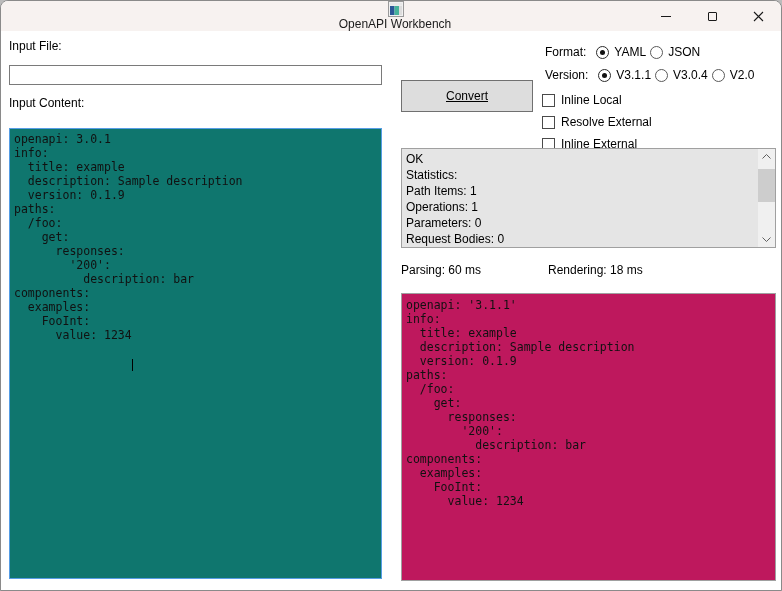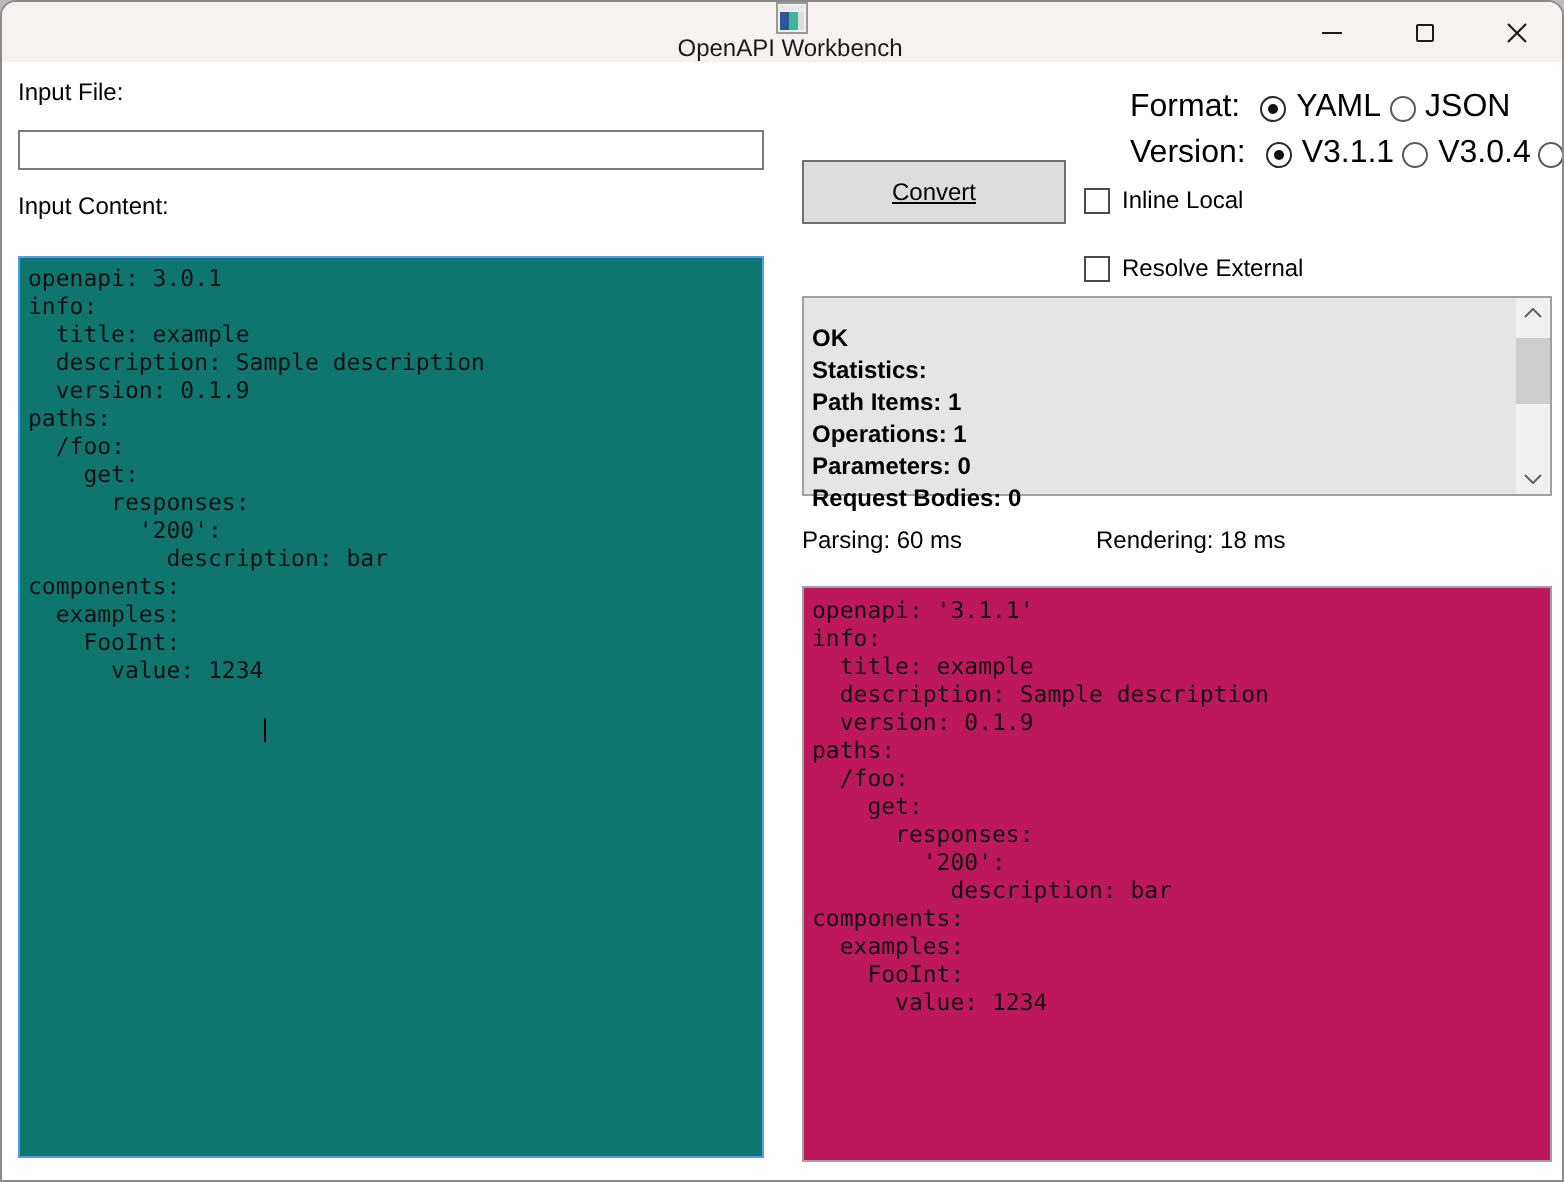--- a/index.html
+++ b/index.html
@@ -36,42 +36,42 @@
   .content-box {
     position: absolute; left: 8px; top: 127px; width: 373px; height: 451px;
     background: #0f766e; border: 1px solid #569de5; padding: 3px 4px;
     overflow: hidden;
   }
   .caret {
     position: absolute; left: 122px; top: 230px; width: 1px; height: 12px; background: #000;
   }
 
   
-  .opt-row { position: absolute; left: 564px; display: flex; align-items: center; font-size: 16px; }
+  .opt-row { position: absolute; left: 544px; display: flex; align-items: center; font-size: 12px; }
   .opt-row .rlabel { margin-right: 6px; }
   .radio {
     width: 13px; height: 13px; border: 1px solid #5a5a5a; border-radius: 50%;
     background: #fff; margin: 0 5px 0 4px; display: inline-flex; align-items: center; justify-content: center; flex: 0 0 auto;
   }
   .radio.checked { border-color: #2b2b2b; }
   .radio.checked::after { content: ""; width: 5px; height: 5px; background: #111; border-radius: 50%; }
   .convert-btn {
     position: absolute; left: 400px; top: 79px; width: 132px; height: 32px;
     background: #dddddd; border: 1px solid #707070; font-size: 12px; color: #000;
     display: flex; align-items: center; justify-content: center; text-decoration: underline;
   }
-  .chk-col { position: absolute; left: 541px; top: 92px; display: flex; flex-direction: column; gap: 20px; }
+  .chk-col { position: absolute; left: 541px; top: 92px; display: flex; flex-direction: column; gap: 8px; }
   .chk-row { display: flex; align-items: center; height: 14px; font-size: 12px; }
   .checkbox { width: 13px; height: 13px; border: 1px solid #4a4a4a; background: #fff; margin-right: 6px; flex: 0 0 auto; }
 
   .status-box {
     position: absolute; left: 400px; top: 147px; width: 375px; height: 100px;
     background: #e5e5e5; border: 1px solid #a0a0a0;
   }
-  .status-text { position: absolute; left: 4px; top: 12px; font-size: 12px; line-height: 16px; color: #000; white-space: pre-line; font-weight: bold; }
+  .status-text { position: absolute; left: 4px; top: 2px; font-size: 12px; line-height: 16px; color: #000; white-space: pre-line; }
   .vscroll { position: absolute; right: 0; top: 0; width: 17px; height: 100%; background: #f0f0f0; }
   .scroll-arrow { position: absolute; left: 0; width: 17px; height: 15px; display: flex; align-items: center; justify-content: center; }
   .scroll-arrow.up { top: 0; } .scroll-arrow.down { bottom: 0; }
   .scroll-thumb { position: absolute; left: 0; top: 20px; width: 17px; height: 33px; background: #cdcdcd; }
 
   .timing-lbl { position: absolute; top: 262px; font-size: 12px; color: #000; }
 
   .output-box {
     position: absolute; left: 400px; top: 292px; width: 375px; height: 288px;
     background: #be185d; border: 1px solid #a0a0a0; padding: 4px 4px; overflow: hidden;

